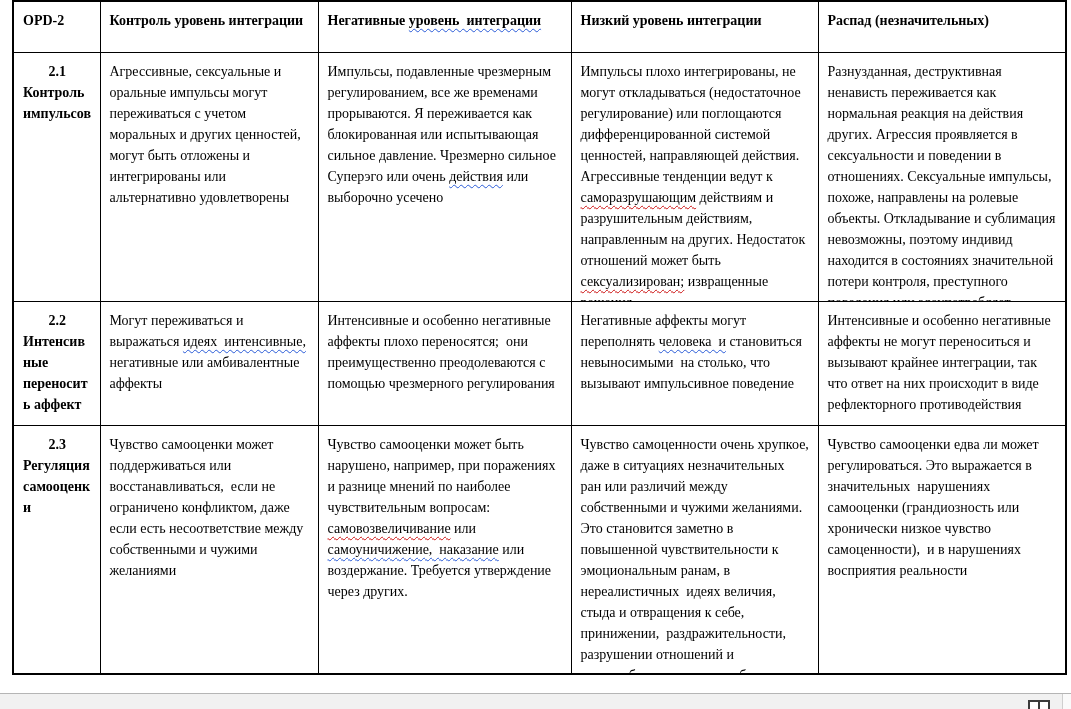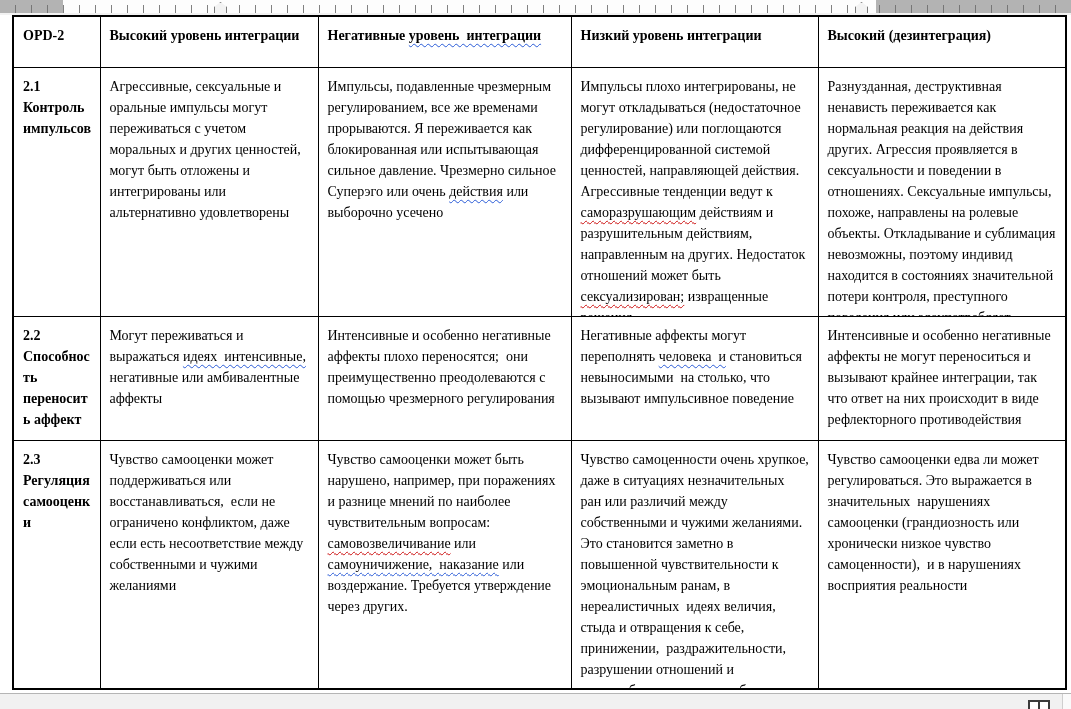--- a/index.html
+++ b/index.html
@@ -20,35 +20,35 @@
   }
   .indent-marker{
     position:absolute;top:2px;width:13px;height:13px;background:#f3f3f3;
     border:1px solid #7a7a7a;box-sizing:border-box;
     clip-path:polygon(50% 0,100% 38%,100% 100%,0 100%,0 38%);
   }
   .indent-marker.m1{left:214px;}
   .indent-marker.m2{left:855px;}
   .gapstrip{position:absolute;top:13px;left:0;width:1071px;height:3px;background:#f2f2f2;}
   
-  .page{position:absolute;top:15px;left:0;width:1071px;height:677px;background:#fff;}
+  .page{position:absolute;top:0;left:0;width:1071px;height:677px;background:#fff;}
   table.opd{
     border-collapse:collapse;table-layout:fixed;
     margin-left:12px;width:1053px;
     border:2px solid #000;
   }
   table.opd td{border:1px solid #000;vertical-align:top;padding:0;}
   .clip{box-sizing:border-box;overflow:hidden;padding:8px 8px 0 9px;
         font-size:14px;line-height:21px;white-space:pre-wrap;overflow-wrap:break-word;}
   .hrow .clip{height:50px;font-weight:bold;}
   .r1 .clip{height:248px;}
   .r2 .clip{height:123px;}
   .r3 .clip{height:247px;}
   .labelcell .clip{font-weight:bold;}
-  .rownum{display:block;}
+  .rownum{display:block;text-align:center;}
   .m-spell{text-decoration:underline wavy var(--spell);text-decoration-thickness:1px;text-underline-offset:3px;text-decoration-skip-ink:none;}
   .m-grammar{text-decoration:underline wavy var(--grammar);text-decoration-thickness:1px;text-underline-offset:3px;text-decoration-skip-ink:none;}
   
   .statusbar{position:absolute;top:693px;left:0;width:1071px;height:16px;
     background:#f1f1f1;border-top:1px solid #b5b5b5;box-sizing:border-box;overflow:hidden;}
   .book-icon{position:absolute;left:1028px;top:6px;width:22px;height:12px;
     background:#fff;border:2px solid #3a3a3a;box-sizing:border-box;}
   .book-icon::before{content:"";position:absolute;left:8px;top:0;width:2px;height:100%;background:#3a3a3a;}
   .statusbar .edge{position:absolute;left:1062px;top:0;width:9px;height:16px;background:#fafafa;border-left:1px solid #cfcfcf;}
 </style>
@@ -72,30 +72,30 @@
         <col style="width:253px">
         <col style="width:247px">
         <col style="width:248px">
     </colgroup>
     <tbody>
         <tr class="hrow">
       <td>
             <div class="clip">OPD-2</div>
           </td>
       <td>
-            <div class="clip">Высокий уровень интеграции</div>
+            <div class="clip">Контроль уровень интеграции</div>
           </td>
       <td>
             <div class="clip"><span>Негативные </span><span class="m-grammar">уровень  интеграции</span></div>
           </td>
       <td>
             <div class="clip">Низкий уровень интеграции</div>
           </td>
       <td>
-            <div class="clip">Высокий (дезинтеграция)</div>
+            <div class="clip">Распад (незначительных)</div>
           </td>
     </tr>
     <tr class="r1">
       <td class="labelcell">
         <div class="clip"><span class="rownum">2.1</span><span>Контроль импульсов</span></div>
       </td>
       <td>
             <div class="clip">Агрессивные, сексуальные и оральные импульсы могут переживаться с учетом моральных и других ценностей, могут быть отложены и интегрированы или альтернативно удовлетворены</div>
           </td>
       <td>
@@ -103,21 +103,21 @@
           </td>
       <td>
             <div class="clip"><span>Импульсы плохо интегрированы, не могут откладываться (недостаточное регулирование) или поглощаются дифференцированной системой ценностей, направляющей действия. Агрессивные тенденции ведут к </span><span class="m-spell">саморазрушающим</span><span> действиям и разрушительным действиям, направленным на других. Недостаток отношений может быть </span><span class="m-spell">сексуализирован;</span><span> извращенные решения.</span></div>
           </td>
       <td>
             <div class="clip">Разнузданная, деструктивная ненависть переживается как нормальная реакция на действия других. Агрессия проявляется в сексуальности и поведении в отношениях. Сексуальные импульсы, похоже, направлены на ролевые объекты. Откладывание и сублимация невозможны, поэтому индивид находится в состояниях значительной потери контроля, преступного поведения или злоупотребляет алкоголем и наркотиками.  Суждения выносятся в терминах простых</div>
           </td>
     </tr>
     <tr class="r2">
       <td class="labelcell">
-        <div class="clip"><span class="rownum">2.2</span><span>Способность переносить аффект</span></div>
+        <div class="clip"><span class="rownum">2.2</span><span>Интенсивные переносить аффект</span></div>
       </td>
       <td>
             <div class="clip"><span>Могут переживаться и выражаться </span><span class="m-grammar">идеях  интенсивные,</span><span> негативные или амбивалентные аффекты</span></div>
           </td>
       <td>
             <div class="clip">Интенсивные и особенно негативные аффекты плохо переносятся;  они преимущественно преодолеваются с помощью чрезмерного регулирования</div>
           </td>
       <td>
             <div class="clip"><span>Негативные аффекты могут переполнять </span><span class="m-grammar">человека  и</span><span> становиться невыносимыми  на столько, что вызывают импульсивное поведение</span></div>
           </td>

